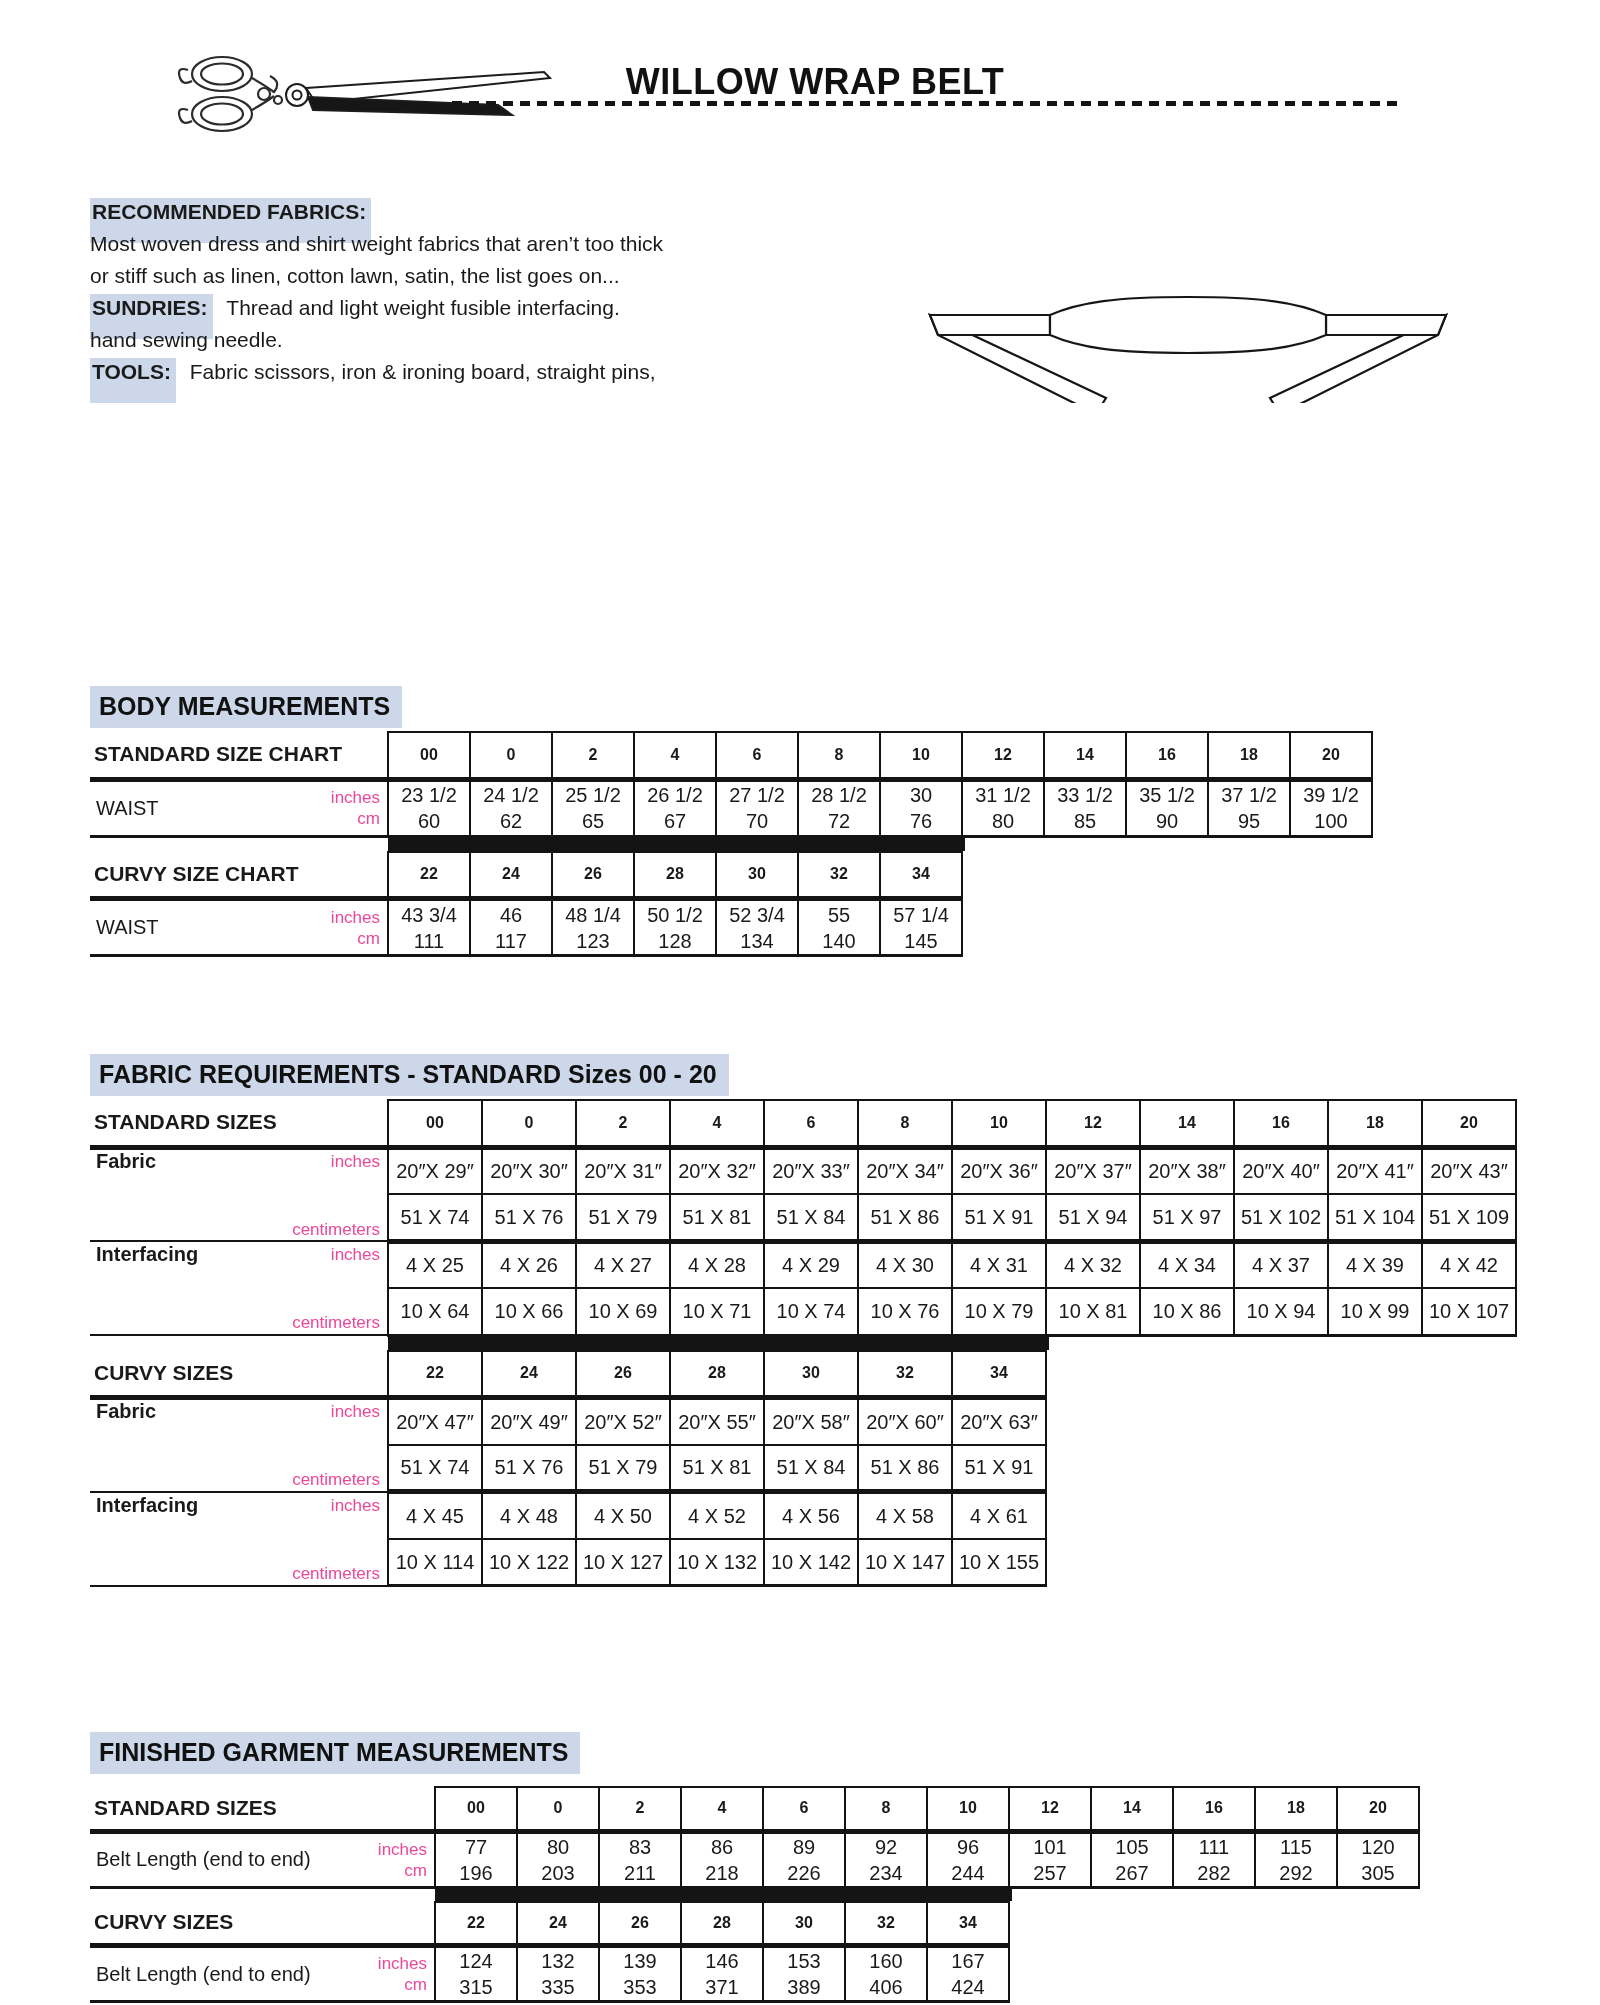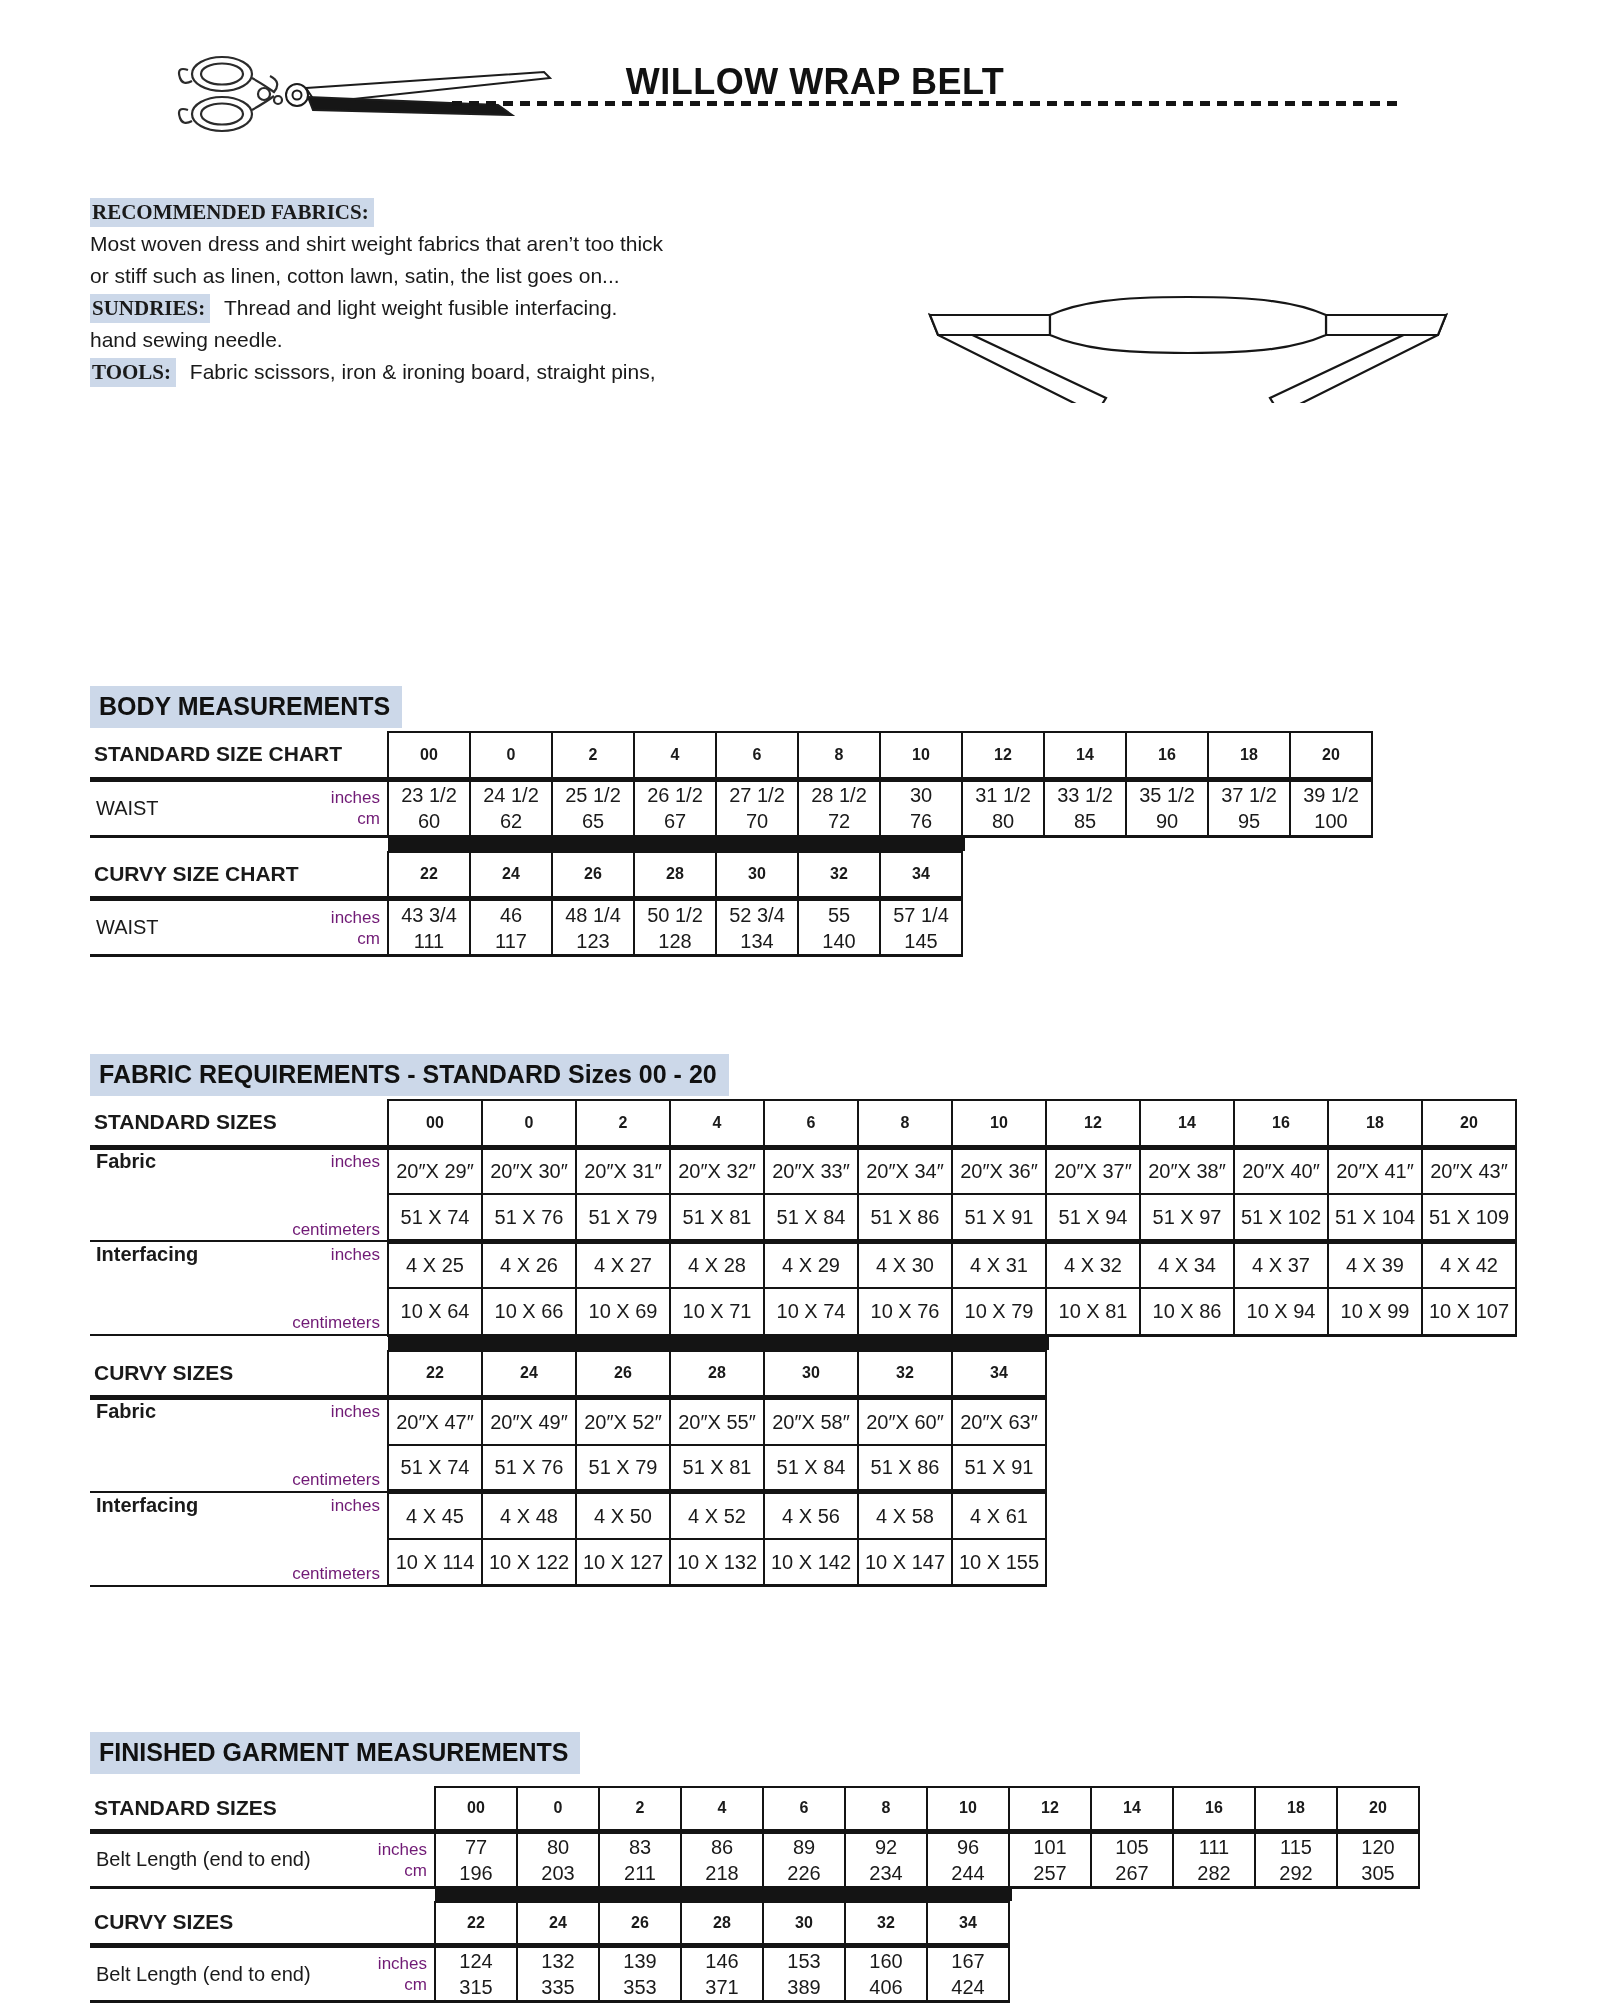--- a/index.html
+++ b/index.html
@@ -9,21 +9,21 @@
   
   .hdr-area{position:absolute;top:0;left:0;width:1600px;height:170px;}
   .doc-title{position:absolute;left:480px;top:60px;width:670px;text-align:center;
              font-size:36px;font-weight:700;letter-spacing:.5px;color:#111;transform:scaleY(1.05);}
   .dash-line{position:absolute;left:452px;top:101px;width:945px;height:5px;
              background:repeating-linear-gradient(90deg,#141414 0 10px,transparent 10px 17px);}
   .scissors{position:absolute;left:160px;top:48px;}
 
   
   .info{position:absolute;left:90px;top:196px;width:660px;font-size:21px;line-height:32px;}
-  .hl{background:#ccd8e9;font-weight:700;padding:2px 5px 3px 2px;font-family:Liberation Serif, serif;}
+  .hl{background:#ccd8e9;font-weight:700;padding:2px 5px 20px 2px;}
   .info .para{margin:0;}
   .sundries-line{margin-top:24px;}
   .tools-line{margin-top:26px;}
   .after-label{margin-left:8px;}
 
   
   .belt{position:absolute;left:888px;top:258px;}
 
   
   .section{position:absolute;left:90px;}
@@ -40,21 +40,21 @@
               color:#1a1a1a;padding:0;overflow:hidden;}
   table.mt td.lbl{border-left:0;border-top:0;text-align:left;}
   table.mt tr.hdr td{border-bottom-width:5.5px;}
   table.mt tr.last td{border-bottom-width:3.5px;}
   table.mt td.sz{font-weight:700;font-size:16px;text-align:center;}
   table.mt td.val{font-size:20px;line-height:26px;}
   table.mt .chartlbl{font-weight:700;font-size:21px;padding-left:4px;}
   .lblflex{display:flex;justify-content:space-between;align-items:center;padding:0 7px 0 6px;}
   .rowname{font-size:20px;}
   .rowname.b{font-weight:700;}
-  .units{font-size:17px;line-height:21px;text-align:right;color:#701a75;}
+  .units{font-size:17px;line-height:21px;text-align:right;color:#ec4899;}
   .t-bm tr.hdr{height:47px;} .t-bm tr.dat{height:57px;}
   .t-fab tr{height:47px;}
   .t-fab tr.thick td{border-top-width:5px;}
   .t-fab td.lbl .pair{display:flex;flex-direction:column;height:100%;gap:46px;}
   .t-fab td.lbl .pr{flex:1;display:flex;align-items:center;justify-content:space-between;
                     padding:0 7px 0 6px;}
   .t-fin tr.hdr{height:44px;} .t-fin tr.dat{height:56px;}
   .bar{background:#141414;}
   .bar-bm{margin-left:298px;width:577px;height:13px;}
   .bar-fab{margin-left:298px;width:661px;height:13px;}

